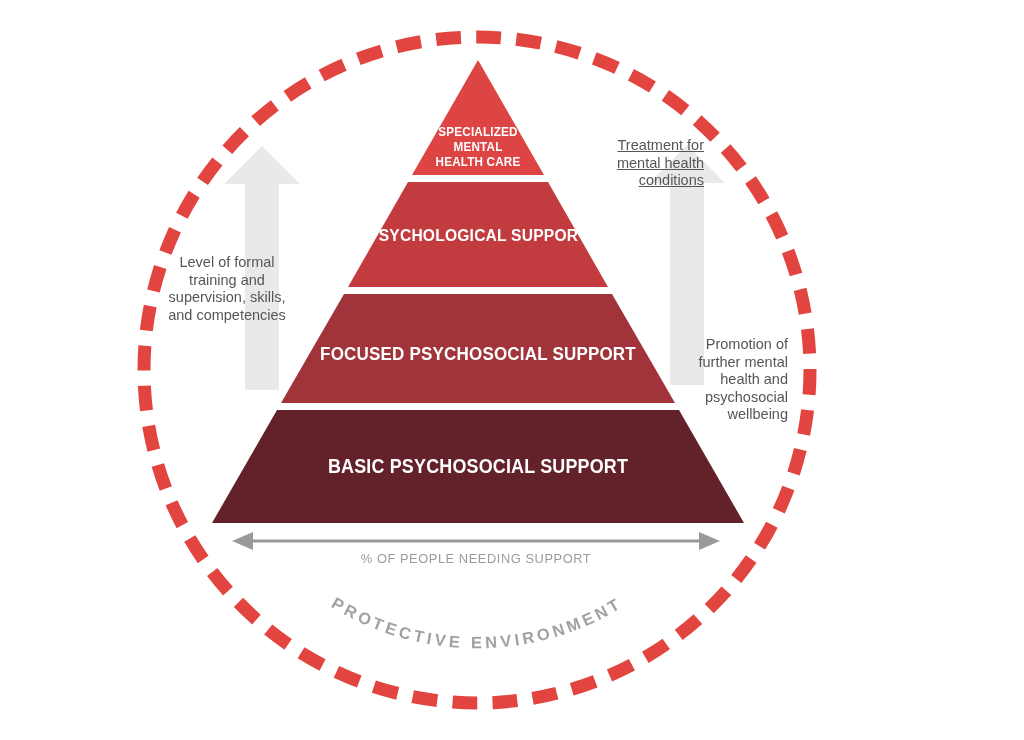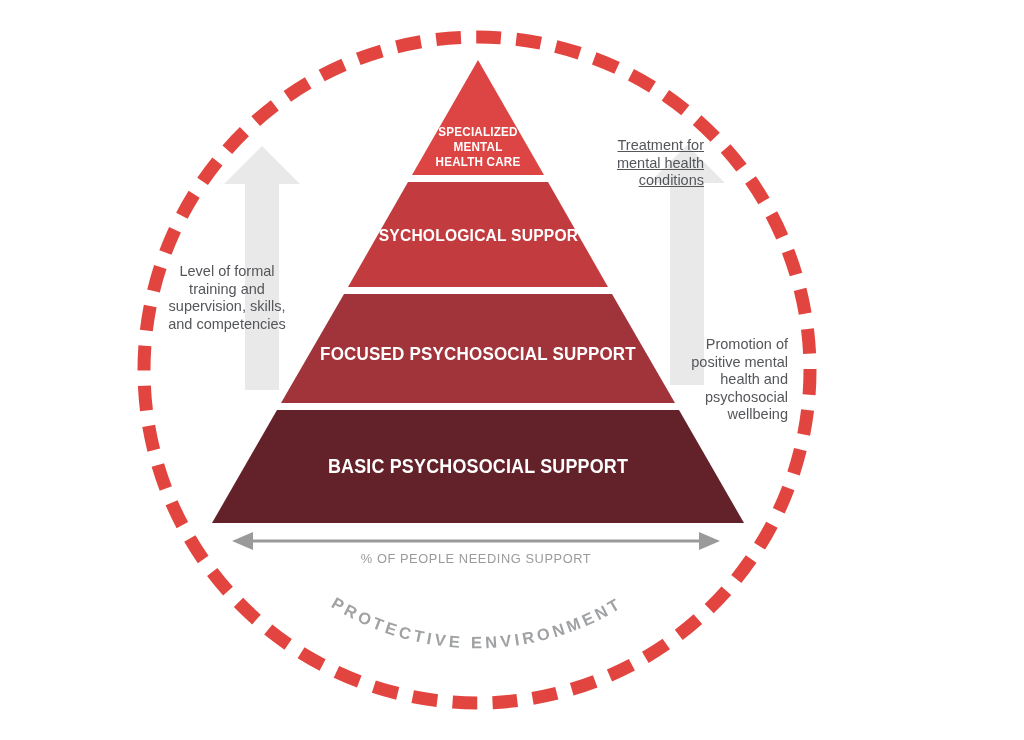--- a/index.html
+++ b/index.html
@@ -96,31 +96,31 @@
     </g>
 
     <defs>
       <path id="pe-arc" d="M 317.5 598 A 278 278 0 0 0 636.5 598" fill="none"></path>
     </defs>
     <text class="curved-text">
       <textPath href="#pe-arc" startOffset="50%" text-anchor="middle">PROTECTIVE ENVIRONMENT</textPath>
     </text>
   </svg>
 
-  <div class="annot left-block" style="left:112px; top:263px; width:230px;">Level of formal
+  <div class="annot left-block" style="left:112px; top:254px; width:230px;">Level of formal
 training and
 supervision, skills,
 and competencies</div>
 
   <div class="annot right-block" style="right:320px; top:137px; width:180px;text-decoration:underline;">Treatment for
 mental health
 conditions</div>
 
 
   <div class="annot right-block" style="right:236px; top:336px; width:180px;">Promotion of
-positive mental
+further mental
 health and
 psychosocial
 wellbeing</div>
 
   <div class="axis-label">% OF PEOPLE NEEDING SUPPORT</div>
 
 </div>
 
 </body></html>

